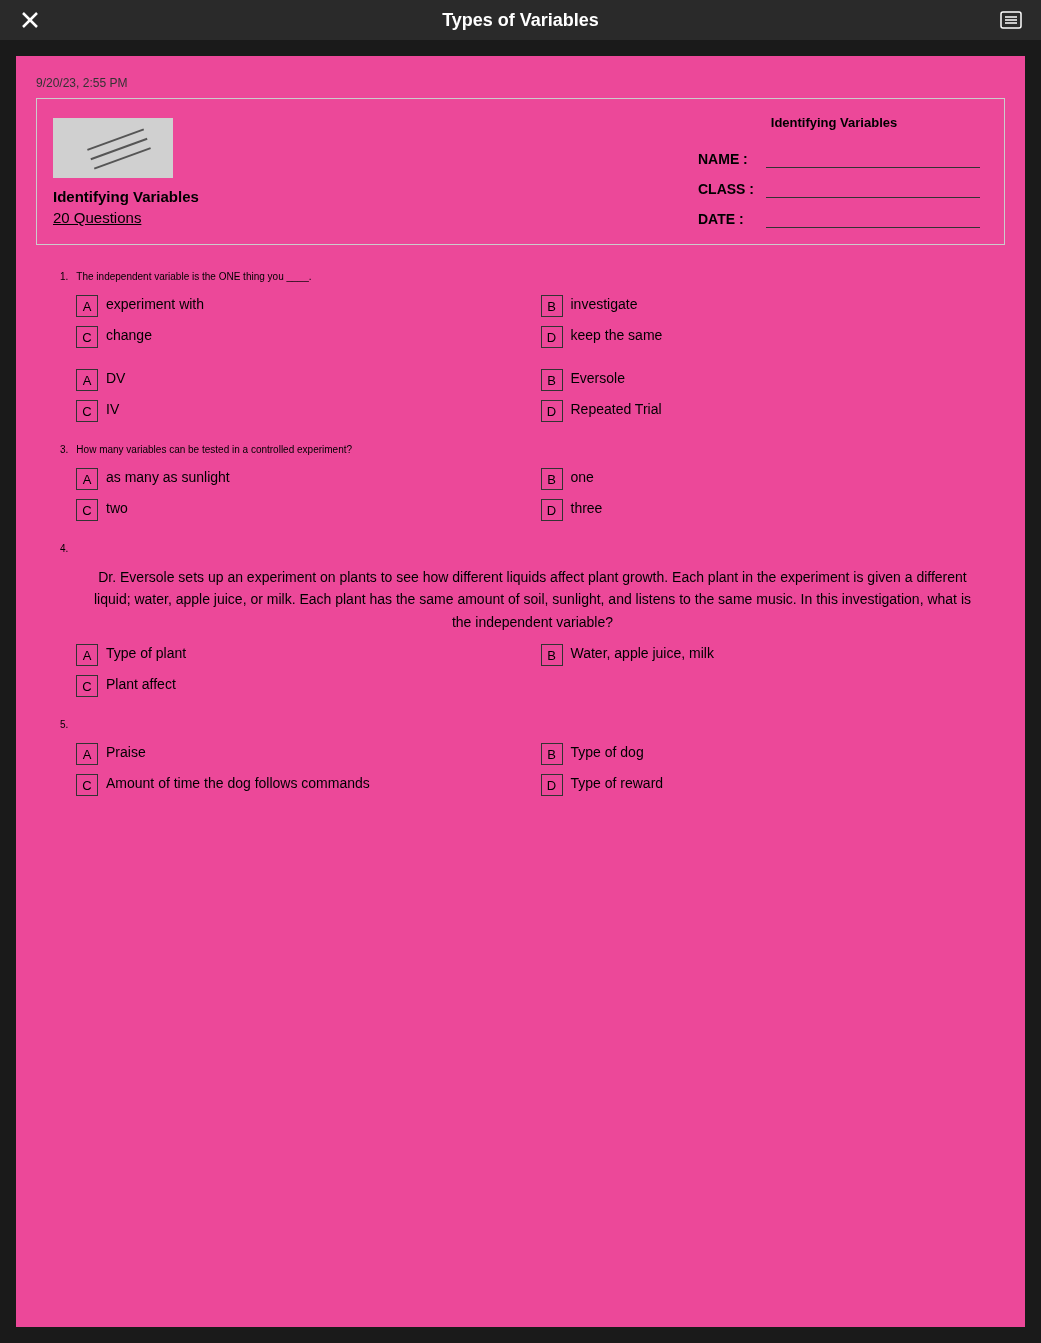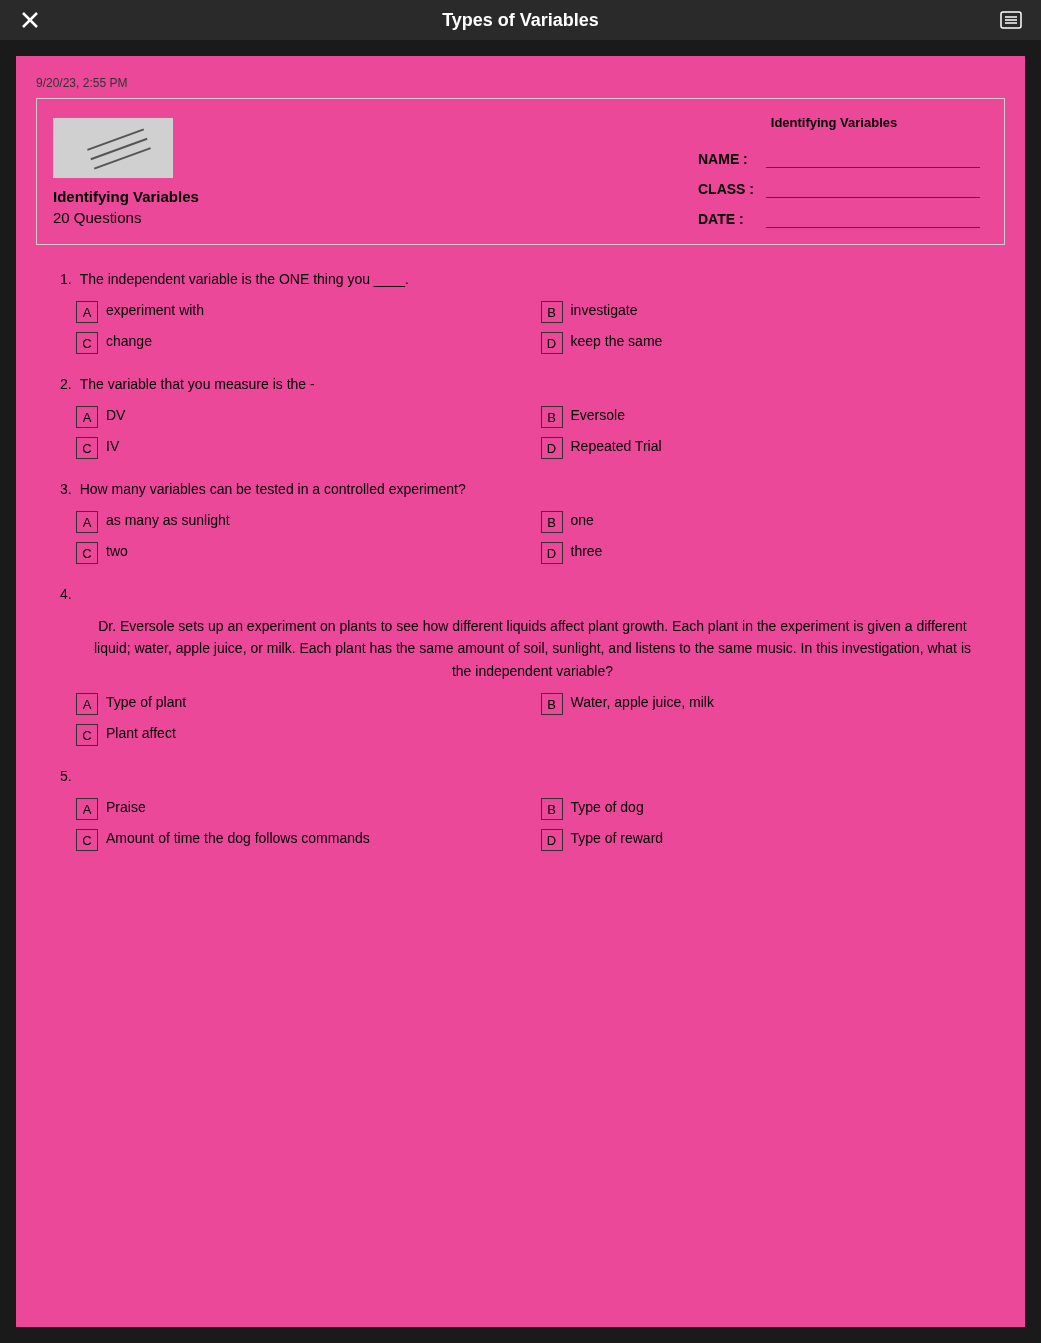--- a/index.html
+++ b/index.html
@@ -109,21 +109,21 @@
       font-weight: bold;
       margin-bottom: 8px;
     }
     .questions-section {
       padding: 0 24px;
     }
     .question-block {
       margin-bottom: 20px;
     }
     .question-text {
-      font-size: 14px;
+      font-size: 10px;
       margin-bottom: 10px;
       line-height: 1.5;
     }
     .question-number {
       font-weight: normal;
       margin-right: 8px;
     }
     .options-grid {
       display: grid;
       grid-template-columns: 1fr 1fr;
@@ -180,21 +180,21 @@
 </div>
 
 <div class="content-area">
 
   <div class="meta-line">9/20/23, 2:55 PM</div>
 
   <div class="header-section">
     <div class="header-left">
       <div class="header-image-placeholder"></div>
       <div class="header-title-text">Identifying Variables</div>
-      <div class="header-title-text" style="font-weight:normal;">20 Questions</div>
+      <div class="header-title-text" style="font-weight:normal;text-decoration:underline;">20 Questions</div>
     </div>
     <div class="header-right">
       <div class="identifying-title">Identifying Variables</div>
       <div class="field-row">
         <span class="field-label">NAME :</span>
         <div class="field-line"></div>
       </div>
       <div class="field-row">
         <span class="field-label">CLASS :</span>
         <div class="field-line"></div>
@@ -226,23 +226,20 @@
           <span class="option-text">change</span>
         </div>
         <div class="option-item">
           <div class="option-letter">D</div>
           <span class="option-text">keep the same</span>
         </div>
       </div>
     </div>
 
     <div class="question-block">
-      <div class="question-text">
-        <span class="question-number">2.</span><span>The variable that you measure is the -</span>
-      </div>
       <div class="options-grid">
         <div class="option-item">
           <div class="option-letter">A</div>
           <span class="option-text">DV</span>
         </div>
         <div class="option-item">
           <div class="option-letter">B</div>
           <span class="option-text">Eversole</span>
         </div>
         <div class="option-item">

